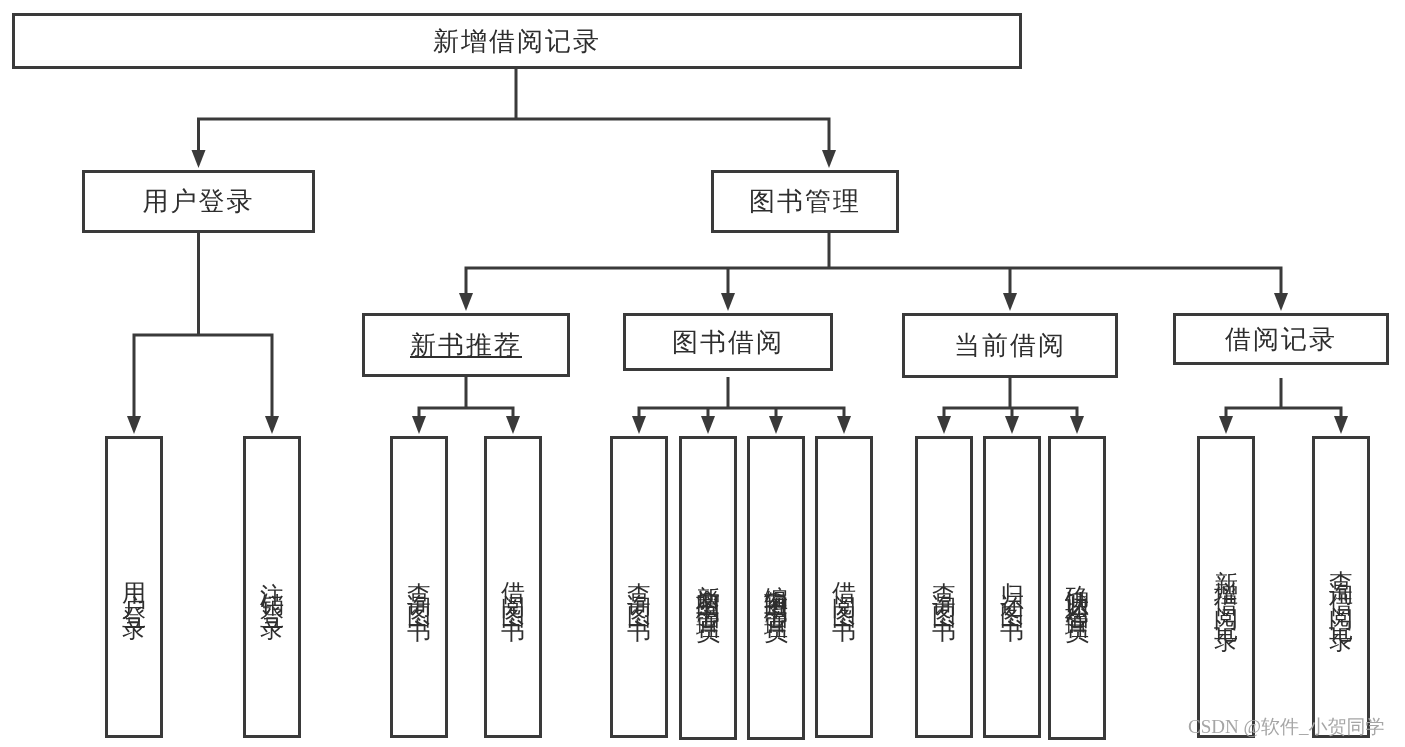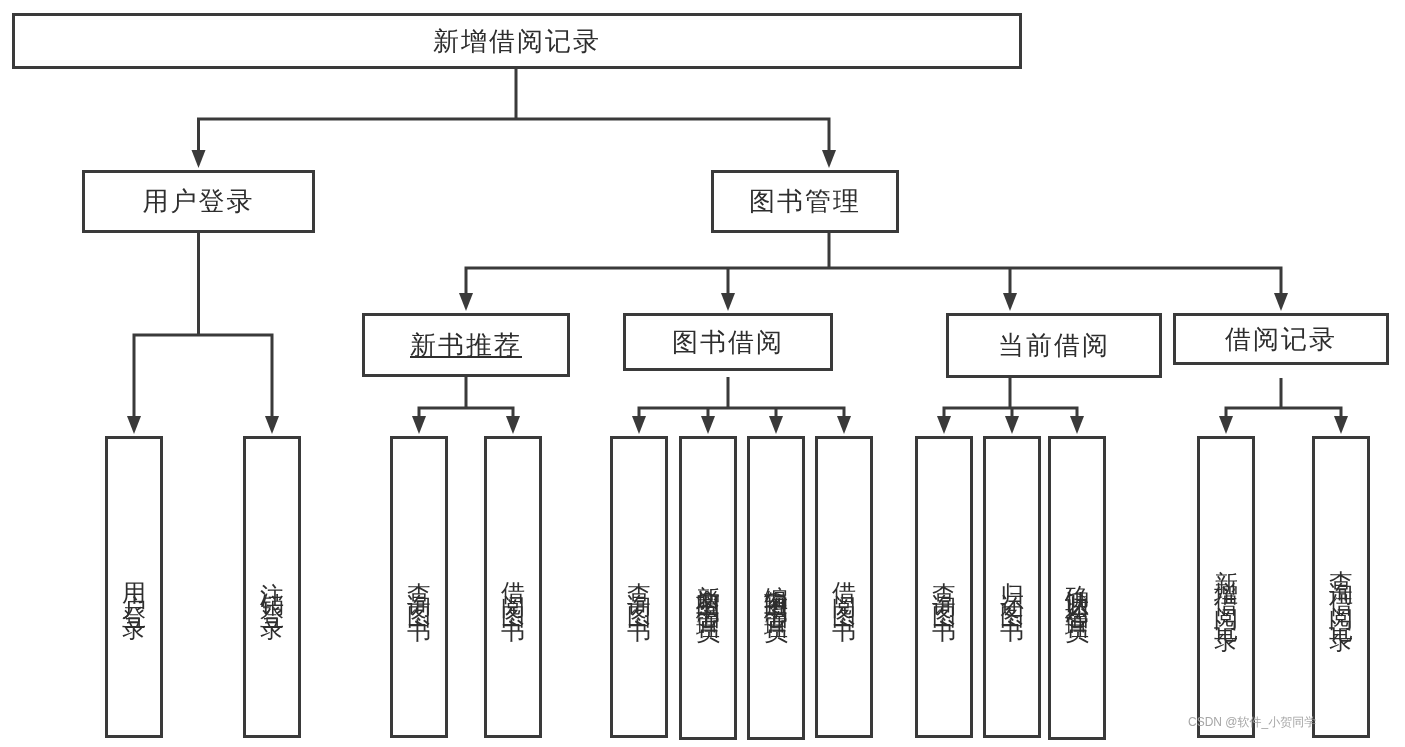--- a/index.html
+++ b/index.html
@@ -44,23 +44,24 @@
     letter-spacing:12px;
     line-height:1;
     white-space:nowrap;
   }
   .leaf .vtext.long{
     letter-spacing:5px;
   }
   .watermark{
     position:absolute;
     left:1188px;top:714px;
-    font-size:12px;
+    font-size:19px;
     color:var(--watermark);
     white-space:nowrap;
+    font-family:Liberation Serif, serif;
   }
 </style>
 </head>
 <body>
 
 <div class="canvas">
 
   <svg class="connectors" viewBox="0 0 1405 747" xmlns="http://www.w3.org/2000/svg">
 
     <path d="M516 69 L516 119 M198.5 155 L198.5 119 L829 119 L829 155" fill="none" stroke="currentColor" stroke-width="3"></path>
@@ -110,21 +111,21 @@
   <div class="node" style="left:711px;top:170px;width:188px;height:63px;">
     <span class="hlabel">图书管理</span>
   </div>
 
   <div class="node" style="left:362px;top:313px;width:208px;height:64px;text-decoration:underline;">
     <span class="hlabel">新书推荐</span>
   </div>
   <div class="node" style="left:623px;top:313px;width:210px;height:58px;">
     <span class="hlabel">图书借阅</span>
   </div>
-  <div class="node" style="left:902px;top:313px;width:216px;height:65px;margin-left:44px;">
+  <div class="node" style="left:902px;top:313px;width:216px;height:65px;">
     <span class="hlabel">当前借阅</span>
   </div>
   <div class="node" style="left:1173px;top:313px;width:216px;height:52px;">
     <span class="hlabel">借阅记录</span>
   </div>
 
   <div class="node leaf" style="left:105px;top:436px;width:58px;height:302px;">
     <span class="vtext">用户登录</span>
   </div>
   <div class="node leaf" style="left:243px;top:436px;width:58px;height:302px;">

